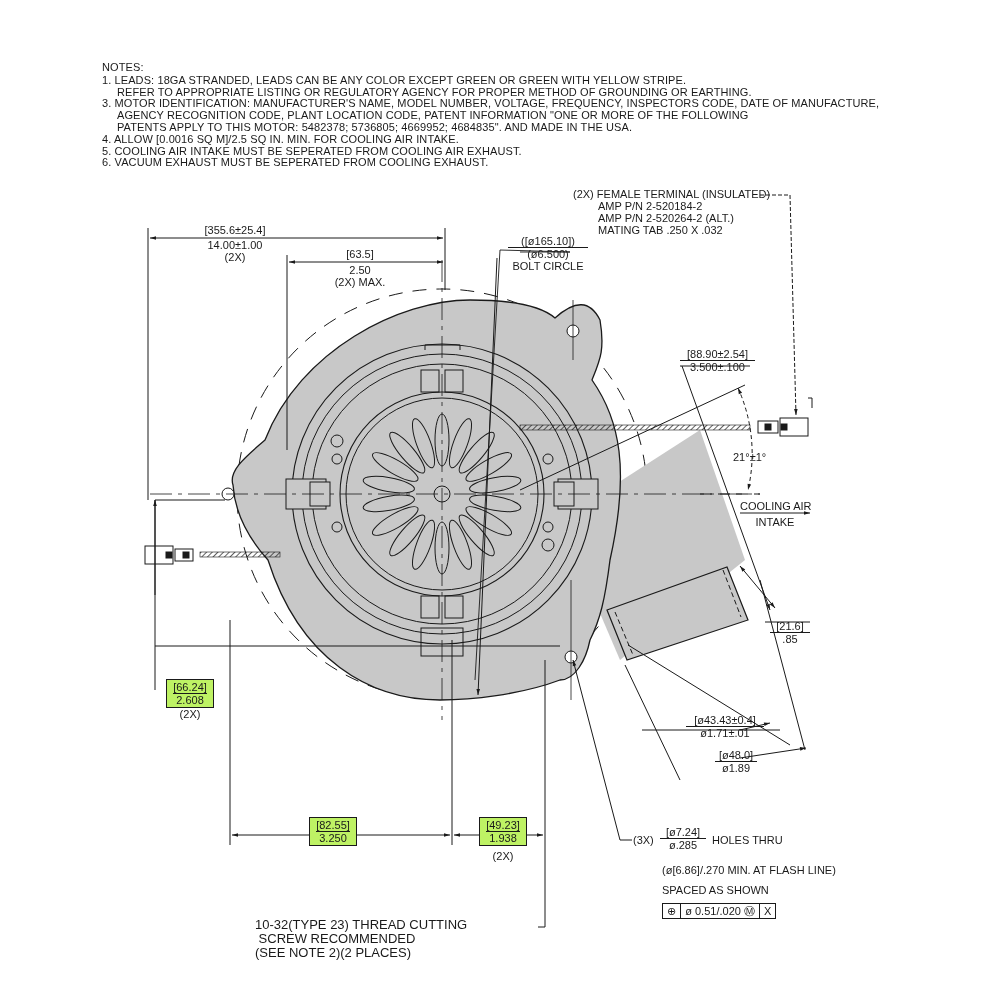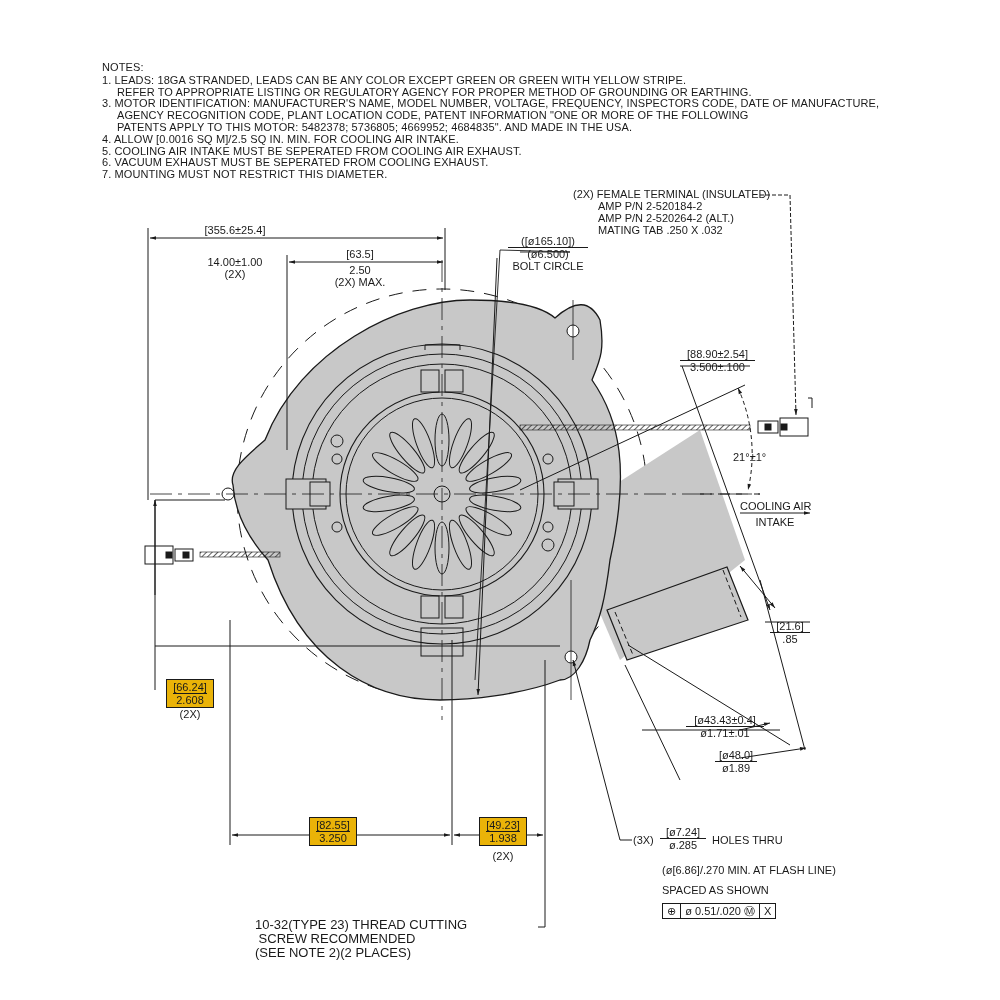--- a/index.html
+++ b/index.html
@@ -6,41 +6,40 @@
   body { width: 1000px; height: 1000px; position: relative; overflow: hidden;
          font-family: "Liberation Sans", "DejaVu Sans", sans-serif; color: #1a1a1a; }
   .notes { position: absolute; left: 102px; top: 38px; font-size: 11px; line-height: 11.8px;
            letter-spacing: 0.1px; text-transform: uppercase; margin-top: 24px; }
   .notes .title { margin-bottom: 1px; }
   .notes .item { white-space: nowrap; }
   .notes .cont { padding-left: 15px; white-space: nowrap; }
   svg#drawing { position: absolute; left: 0; top: 0; }
   .lbl { position: absolute; font-size: 11px; line-height: 12px; white-space: nowrap; text-align: center; }
   .lbl.left { text-align: left; }
-  .boxed { border: 1px solid #1a1a1a; padding: 1px 6px; display: inline-block; background: #eab308; }
+  .boxed { border: 1px solid #1a1a1a; padding: 1px 6px; display: inline-block; background: #bef264; }
   .fcf { position: absolute; left: 662px; top: 903px; display: flex; border: 1px solid #1a1a1a;
          font-size: 11px; line-height: 14px; background: #fff; }
   .fcf > div { border-right: 1px solid #1a1a1a; padding: 0 4px; }
   .fcf > div:last-child { border-right: none; }
   .screw { position: absolute; left: 255px; top: 918px; font-size: 13px; line-height: 14px; white-space: pre; }
 </style>
 </head>
 <body>
 
 <div class="notes">
   <div class="title">NOTES:</div>
   <div class="item"><span>1.</span> <span>LEADS: 18GA STRANDED, LEADS CAN BE ANY COLOR EXCEPT GREEN OR GREEN WITH YELLOW STRIPE.</span></div>
   <div class="cont">REFER TO APPROPRIATE LISTING OR REGULATORY AGENCY FOR PROPER METHOD OF GROUNDING OR EARTHING.</div>
   <div class="item"><span>3.</span> <span>MOTOR IDENTIFICATION: MANUFACTURER'S NAME, MODEL NUMBER, VOLTAGE, FREQUENCY, INSPECTORS CODE, DATE OF MANUFACTURE,</span></div>
   <div class="cont">AGENCY RECOGNITION CODE, PLANT LOCATION CODE, PATENT INFORMATION "ONE OR MORE OF THE FOLLOWING</div>
   <div class="cont">PATENTS APPLY TO THIS MOTOR: 5482378; 5736805; 4669952; 4684835". AND MADE IN THE USA.</div>
   <div class="item"><span>4.</span> <span>ALLOW [0.0016 SQ M]/2.5 SQ IN. MIN. FOR COOLING AIR INTAKE.</span></div>
   <div class="item"><span>5.</span> <span>COOLING AIR INTAKE MUST BE SEPERATED FROM COOLING AIR EXHAUST.</span></div>
   <div class="item"><span>6.</span> <span>VACUUM EXHAUST MUST BE SEPERATED FROM COOLING EXHAUST.</span></div>
-  <div class="item"><span>7.</span> <span>MOUNTING MUST NOT RESTRICT THIS DIAMETER.</span></div>
 </div>
 
 <svg id="drawing" width="1000" height="1000" viewBox="0 0 1000 1000">
   <defs>
     <marker id="arr" viewBox="0 0 10 10" refX="10" refY="5" markerWidth="8" markerHeight="6" orient="auto-start-reverse">
       <path d="M0,2 L10,5 L0,8 z" fill="#1a1a1a"></path>
     </marker>
     <pattern id="hatch" width="4" height="4" patternUnits="userSpaceOnUse" patternTransform="rotate(45)">
       <line x1="0" y1="0" x2="0" y2="4" stroke="#1a1a1a" stroke-width="1.4"></line>
     </pattern>
@@ -172,21 +171,21 @@
 
 <div class="lbl left" style="left:573px; top:188px;">
   <div>(2X) FEMALE TERMINAL (INSULATED)</div>
   <div style="padding-left:25px">AMP P/N 2-520184-2</div>
   <div style="padding-left:25px">AMP P/N 2-520264-2 (ALT.)</div>
   <div style="padding-left:25px">MATING TAB .250 X .032</div>
 </div>
 
 <div class="lbl" style="left:180px; top:224px; width:110px;">
   <div>[355.6±25.4]</div>
-  <div style="margin-top:20px">14.00±1.00</div>
+  <div style="margin-top:3px">14.00±1.00</div>
   <div>(2X)</div>
 </div>
 
 <div class="lbl" style="left:315px; top:248px; width:90px;">
   <div>[63.5]</div>
   <div style="margin-top:4px">2.50</div>
   <div>(2X) MAX.</div>
 </div>
 
 <div class="lbl" style="left:508px; top:235px; width:80px;">

